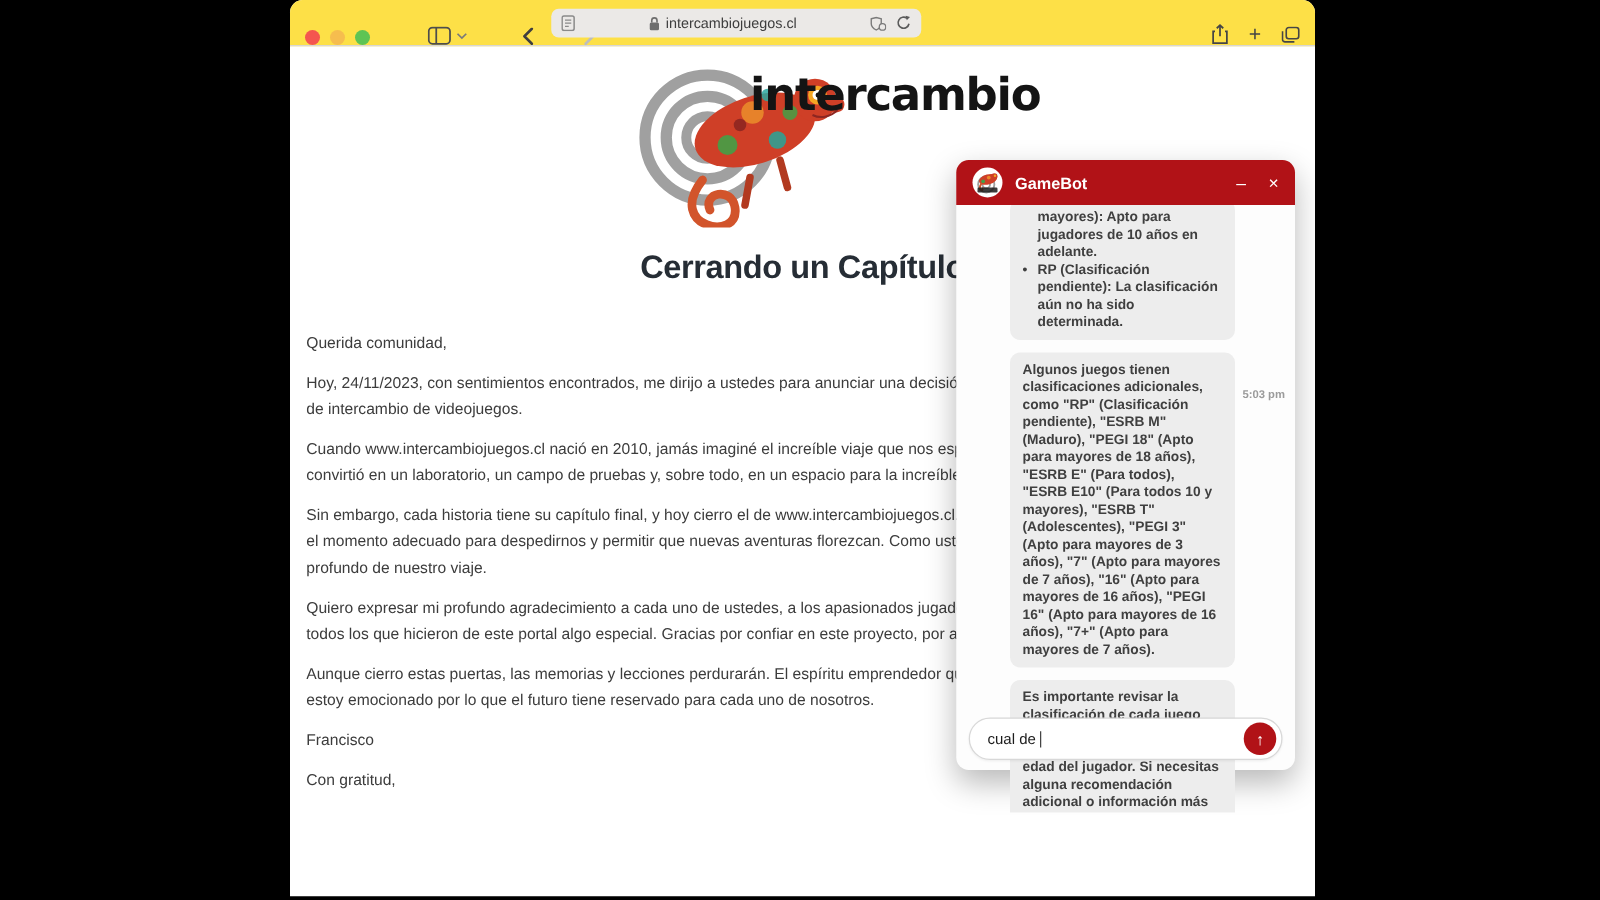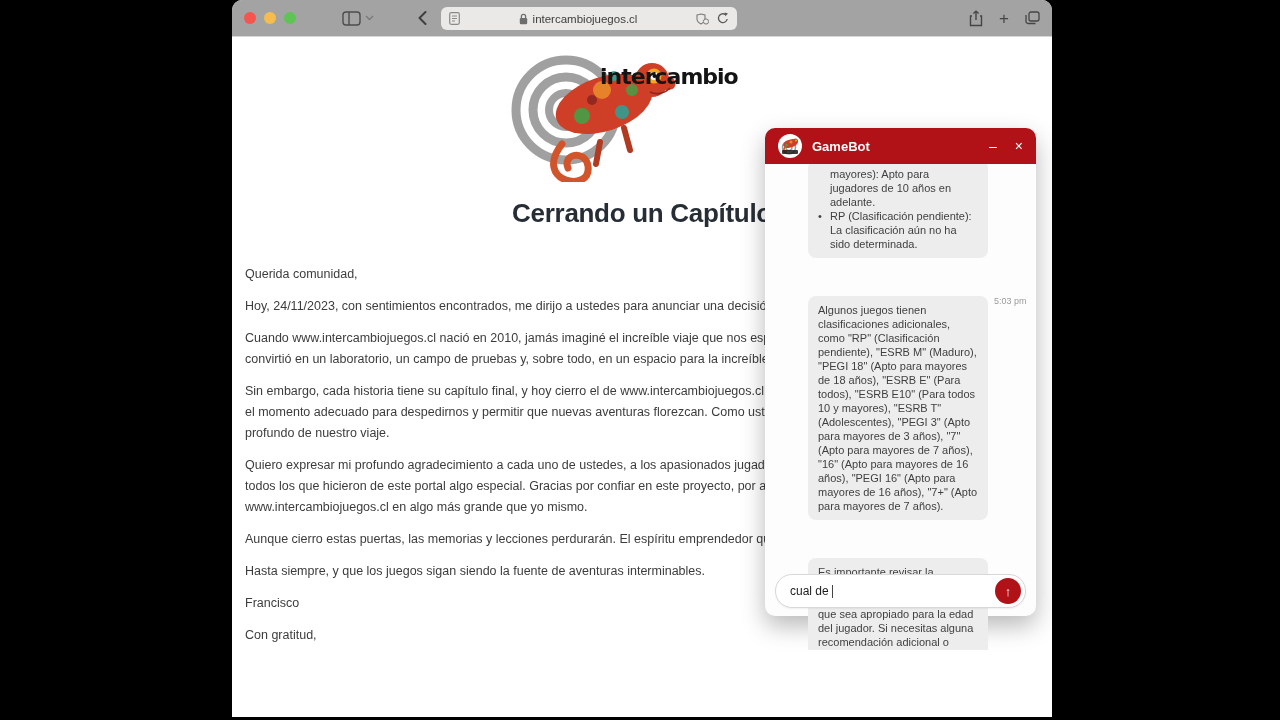--- a/index.html
+++ b/index.html
@@ -4,67 +4,67 @@
 <style>
   * { margin:0; padding:0; box-sizing:border-box; }
   html,body { width:1280px; height:720px; background:#000; overflow:hidden;
               font-family:"Liberation Sans", sans-serif; }
   .stage { position:relative; width:1280px; height:720px; background:#000; }
 
   
   .bwindow { position:absolute; left:232px; top:0; width:820px; height:720px;
              background:#fff; border-radius:10px 10px 0 0; overflow:hidden; }
 
-  .toolbar { position:relative; height:37px; background:#a3a3a3;
-             border-bottom:1px solid #d8d6d4; display:flex; align-items:center;
+  .toolbar { position:relative; height:37px; background:#fde047;
+             border-bottom:1px solid #d8d6d4; display:flex; align-items:flex-end;
              padding:0 12px;gap:26px; }
   .lights { display:flex; gap:8px; margin-right:20px; }
   .light { width:12px; height:12px; border-radius:50%; }
   .tb-ic { display:flex; align-items:center; justify-content:center; color:#4d4d4d; }
   .tb-ic svg { display:block; }
   .sidebar-group { display:flex; align-items:center; gap:4px; margin-right:18px; }
   .navbtn { margin-right:14px; }
   .url-pill { position:absolute; left:209px; top:7px; width:296px; height:23px;
               background:#ebe9e7; border-radius:6px; display:flex; align-items:center;
               padding:0 8px; }
   .url-center { flex:1; display:flex; align-items:center; justify-content:center; gap:5px; }
   .domain { font-size:11.5px; color:#3d3d3d; }
   .right-icons { margin-left:auto; display:flex; align-items:center; gap:16px; }
   .plus-glyph { font-size:17px; color:#454545; line-height:1; }
 
   
   .logo-art { position:absolute; left:272px; top:32px; }
   .logo-text { position:absolute; left:368px; top:62px; color:#141414;
                font-family:"DejaVu Sans", sans-serif; font-weight:bold;
-               font-size:22px; line-height:30px; letter-spacing:-1px; }
+               font-size:36px; line-height:30px; letter-spacing:-1px; }
   .heading { position:absolute; left:0; top:198px; width:820px; text-align:center;
              font-size:26px; font-weight:bold; color:#262d35; letter-spacing:-0.3px;
              white-space:nowrap; }
   .letter { position:absolute; left:13px; top:264px; width:784px; overflow:hidden;
             font-size:12.5px; line-height:21px; color:#3c3c3c; }
   .letter .para { margin-bottom:11px; }
   .letter .line { white-space:nowrap; overflow:hidden; }
 
   
   .widget { position:absolute; left:533px; top:128px; width:271px; height:488px;
             background:#fdfdfd; border-radius:10px; box-shadow:0 10px 25px rgba(0,0,0,.28);
             z-index:10; }
   .w-header { position:absolute; top:0; left:0; right:0; height:36px; background:#b11217;
               border-radius:10px 10px 0 0; display:flex; align-items:center; padding:0 13px; }
   .w-avatar { width:24px; height:24px; border-radius:50%; background:#fff;
               display:flex; align-items:center; justify-content:center; overflow:hidden; }
   .w-title { color:#fff; font-size:13px; font-weight:bold; margin-left:10px; }
   .w-ctrls { margin-left:auto; display:flex; align-items:center; gap:18px; }
   .w-ctrl { color:#fff; font-size:14px; line-height:1; cursor:default; }
   .msgs { position:absolute; top:36px; left:0; right:0; height:486px; overflow:hidden;
-          padding:0 8px 0 13px; }
+          padding:0 8px 0 13px;font-weight:bold; }
   .mrow { display:flex; align-items:flex-end; margin-bottom:10px; }
   .gutter { width:30px; flex-shrink:0; display:flex; }
   .bubble { width:180px; background:#ededed; border-radius:8px; padding:7px 10px;
-            font-size:11px; line-height:14px; color:#3f3f3f;margin-top:28px; }
+            font-size:11px; line-height:14px; color:#3f3f3f; }
   .bubble.cut { margin-top:-4px; }
   .li { display:flex; }
   .li .bu { width:12px; flex-shrink:0; }
   .ts { font-size:9px; color:#9b9b9b; margin-left:6px; white-space:nowrap;
         align-self:flex-start; margin-top:28px; }
   .mini-ava { width:22px; height:22px; }
   .inrow { position:absolute; left:10px; right:10px; bottom:8px; height:34px;
            background:#fff; border:1px solid #d8d8d8; border-radius:17px;
            display:flex; align-items:center; padding:0 4px 0 14px;
            box-shadow:0 1px 2px rgba(0,0,0,.06);margin-top:36px; }
@@ -212,40 +212,38 @@
       </div>
 
       <div class="heading">Cerrando un Capítulo</div>
 
       <div class="letter" id="letter">
           <div class="para">
             <div class="line">Querida comunidad,</div>
           </div>
           <div class="para">
             <div class="line">Hoy, 24/11/2023, con sentimientos encontrados, me dirijo a ustedes para anunciar una decisión importante sobre nuestro portal</div>
+            <div class="line">de intercambio de videojuegos.</div>
           </div>
           <div class="para">
             <div class="line">Cuando www.intercambiojuegos.cl nació en 2010, jamás imaginé el increíble viaje que nos esperaba. Este portal se</div>
             <div class="line">convirtió en un laboratorio, un campo de pruebas y, sobre todo, en un espacio para la increíble comunidad que formamos.</div>
           </div>
           <div class="para">
             <div class="line">Sin embargo, cada historia tiene su capítulo final, y hoy cierro el de www.intercambiojuegos.cl. Siento que este es</div>
             <div class="line">el momento adecuado para despedirnos y permitir que nuevas aventuras florezcan. Como ustedes han sido siempre una parte</div>
             <div class="line">profundo de nuestro viaje.</div>
           </div>
           <div class="para">
             <div class="line">Quiero expresar mi profundo agradecimiento a cada uno de ustedes, a los apasionados jugadores, coleccionistas y a</div>
             <div class="line">todos los que hicieron de este portal algo especial. Gracias por confiar en este proyecto, por ayudarme a convertir</div>
-            <div class="line">www.intercambiojuegos.cl en algo más grande que yo mismo.</div>
           </div>
           <div class="para">
             <div class="line">Aunque cierro estas puertas, las memorias y lecciones perdurarán. El espíritu emprendedor que compartimos sigue vivo, y</div>
-          </div>
-          <div class="para">
-            <div class="line">Hasta siempre, y que los juegos sigan siendo la fuente de aventuras interminables.</div>
+            <div class="line">estoy emocionado por lo que el futuro tiene reservado para cada uno de nosotros.</div>
           </div>
           <div class="para">
             <div class="line">Francisco</div>
           </div>
           <div class="para">
             <div class="line">Con gratitud,</div>
           </div>
         </div>
     </div>
 

